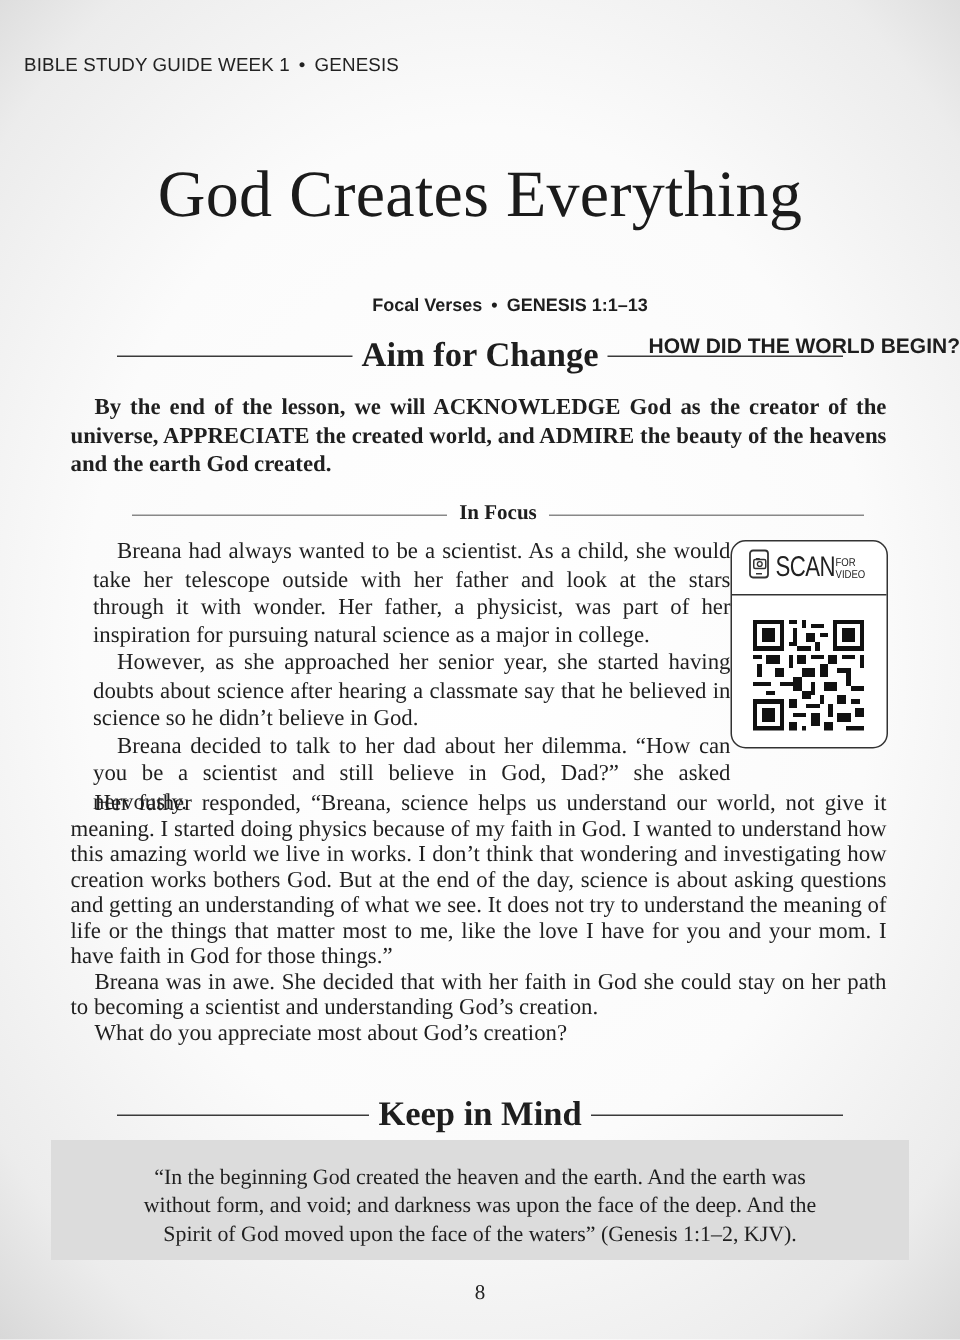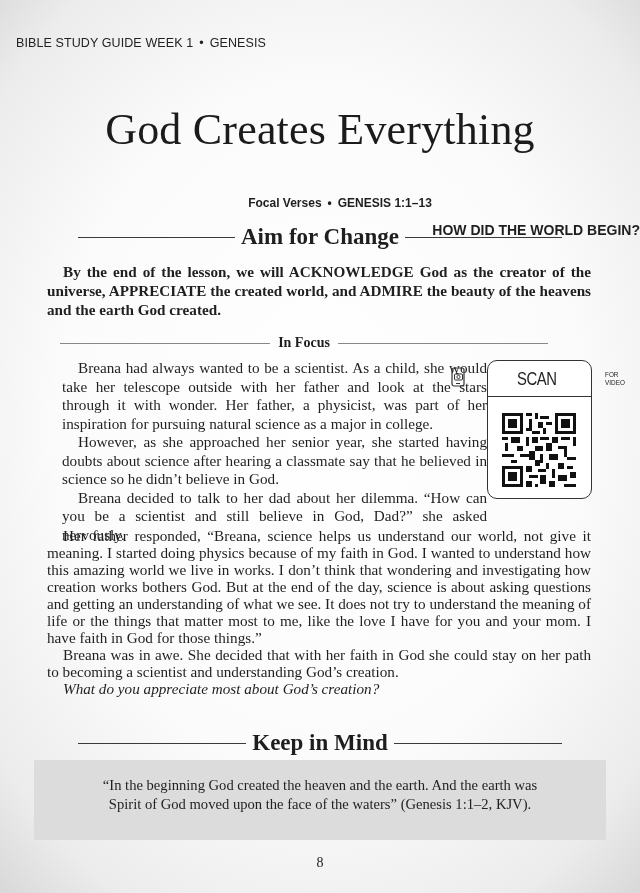--- a/index.html
+++ b/index.html
@@ -39,45 +39,45 @@
     .focal .lbl { font-weight: bold; margin-left: 40px; }
     .focal .bullet { margin: 0 6px; }
     .rule-heading {
       position: absolute; left: 78px; width: 484px;
       display: flex; align-items: center; justify-content: flex-end;
     }
     .rule-heading .line { flex: 1; height: 1px; background: #3a3a3a; }
     .rule-heading .text { padding: 0 6px; font-family: "Liberation Serif", serif; font-weight: bold; color: #1e1e1e; white-space: nowrap; }
     .aim { top: 224px; }
     .aim .text { font-size: 23px; }
-    .infocus { top: 335px; left: 60px; width: 488px; }
+    .infocus { top: 335px; left: 88px; width: 488px; }
     .infocus .text { font-size: 14px; font-weight: bold; padding: 0 8px; }
     .infocus .line { background: #888; }
     .keep { top: 730px; }
     .keep .text { font-size: 23px; }
     .para-block {
       position: absolute; left: 47px; width: 544px;
       font-size: 15.2px; line-height: 19px; text-align: justify; color: #1f1f1f;
     }
     .para-block p { text-indent: 16px; }
     .aim-text { top: 262px; font-weight: bold; }
     .story-top {
       position: absolute; top: 359px; left: 47px; width: 425px;
       font-size: 15.2px; line-height: 18.5px; text-align: justify; color: #1f1f1f; margin-left: 15px;
     }
     .story-top p { text-indent: 16px; }
     .story-bottom { top: 527px; line-height: 17px; }
-    .story-bottom p.q { font-style: italic; text-align: left; }
+    .story-bottom p.q { text-align: left; }
     .qr-box {
       position: absolute; top: 360px; left: 487px; width: 105px; height: 139px;
       border: 1.5px solid #333; border-radius: 10px; background: #fff;
     }
     .qr-head {
       height: 36px; border-bottom: 1.3px solid #333;
-      display: flex; align-items: center; justify-content: center; gap: 48px;
+      display: flex; align-items: center; justify-content: center;
     }
     .qr-head .phone { margin-right: 4px; }
     .scan-text {
       font-family: "Liberation Sans", "DejaVu Sans", sans-serif;
       font-size: 19px; letter-spacing: -0.5px; color: #222;
       transform: scaleX(0.78); transform-origin: left center; display: inline-block; width: 40px;
     }
     .for-video {
       font-family: "Liberation Sans", "DejaVu Sans", sans-serif;
       font-size: 7.5px; line-height: 8px; color: #222; margin-left: 0px;
@@ -220,17 +220,18 @@
 
 <div class="rule-heading keep">
   <div class="line"></div>
   <div class="text">Keep in Mind</div>
   <div class="line"></div>
 </div>
 
 <div class="verse-box">
   <div class="verse-text">
     <div>“In the beginning God created the heaven and the earth. And the earth was</div>
+    <div>without form, and void; and darkness was upon the face of the deep. And the</div>
     <div>Spirit of God moved upon the face of the waters” (Genesis 1:1–2, KJV).</div>
   </div>
 </div>
 
 <div class="page-num">8</div>
 
 </body></html>

